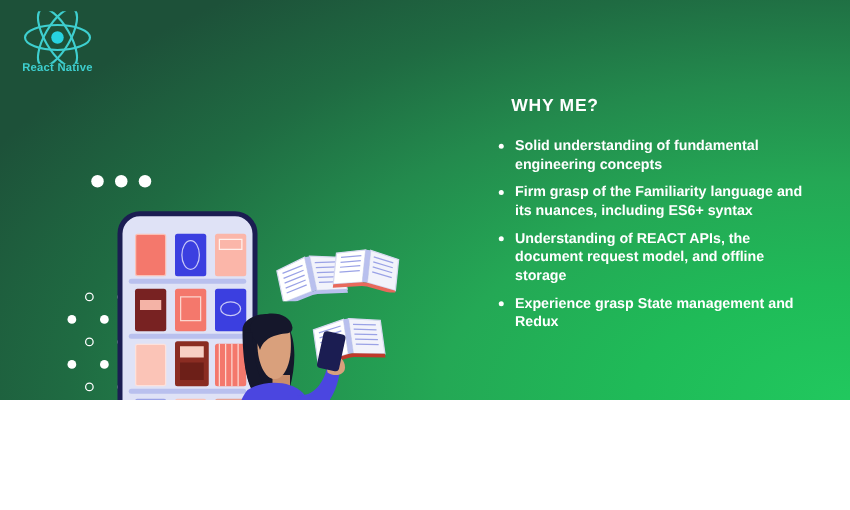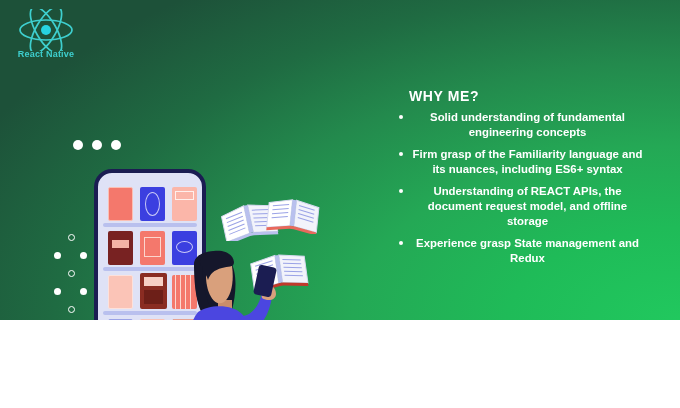--- a/index.html
+++ b/index.html
@@ -44,26 +44,26 @@
   }
   .bk{position:absolute;box-sizing:border-box;}
   .bk .lbl{position:absolute;box-sizing:border-box;}
   
   #person{position:absolute;left:168px;top:248px;width:130px;height:142px;}
   
   .fbook{position:absolute;}
   
   #why{
     position:absolute;left:409px;top:76px;
-    font-size:14px;font-weight:bold;color:#ffffff;letter-spacing:.6px;margin-top:12px;
+    font-size:14px;font-weight:bold;color:#ffffff;letter-spacing:.6px;
   }
   #bullets{position:absolute;left:398px;top:110px;width:245px;}
   #bullets li{
     position:relative;list-style:none;margin:0 0 7px 0;padding-left:14px;
-    font-size:11.4px;line-height:15px;color:#ffffff;font-weight:600;text-align:center;
+    font-size:11.4px;line-height:15px;color:#ffffff;font-weight:600;
   }
   #bullets li:before{
     content:"";position:absolute;left:1px;top:5px;width:4px;height:4px;
     border-radius:50%;background:#ffffff;
   }
   #bullets{margin:0;padding:0;}
 </style>
 </head>
 <body>
 

